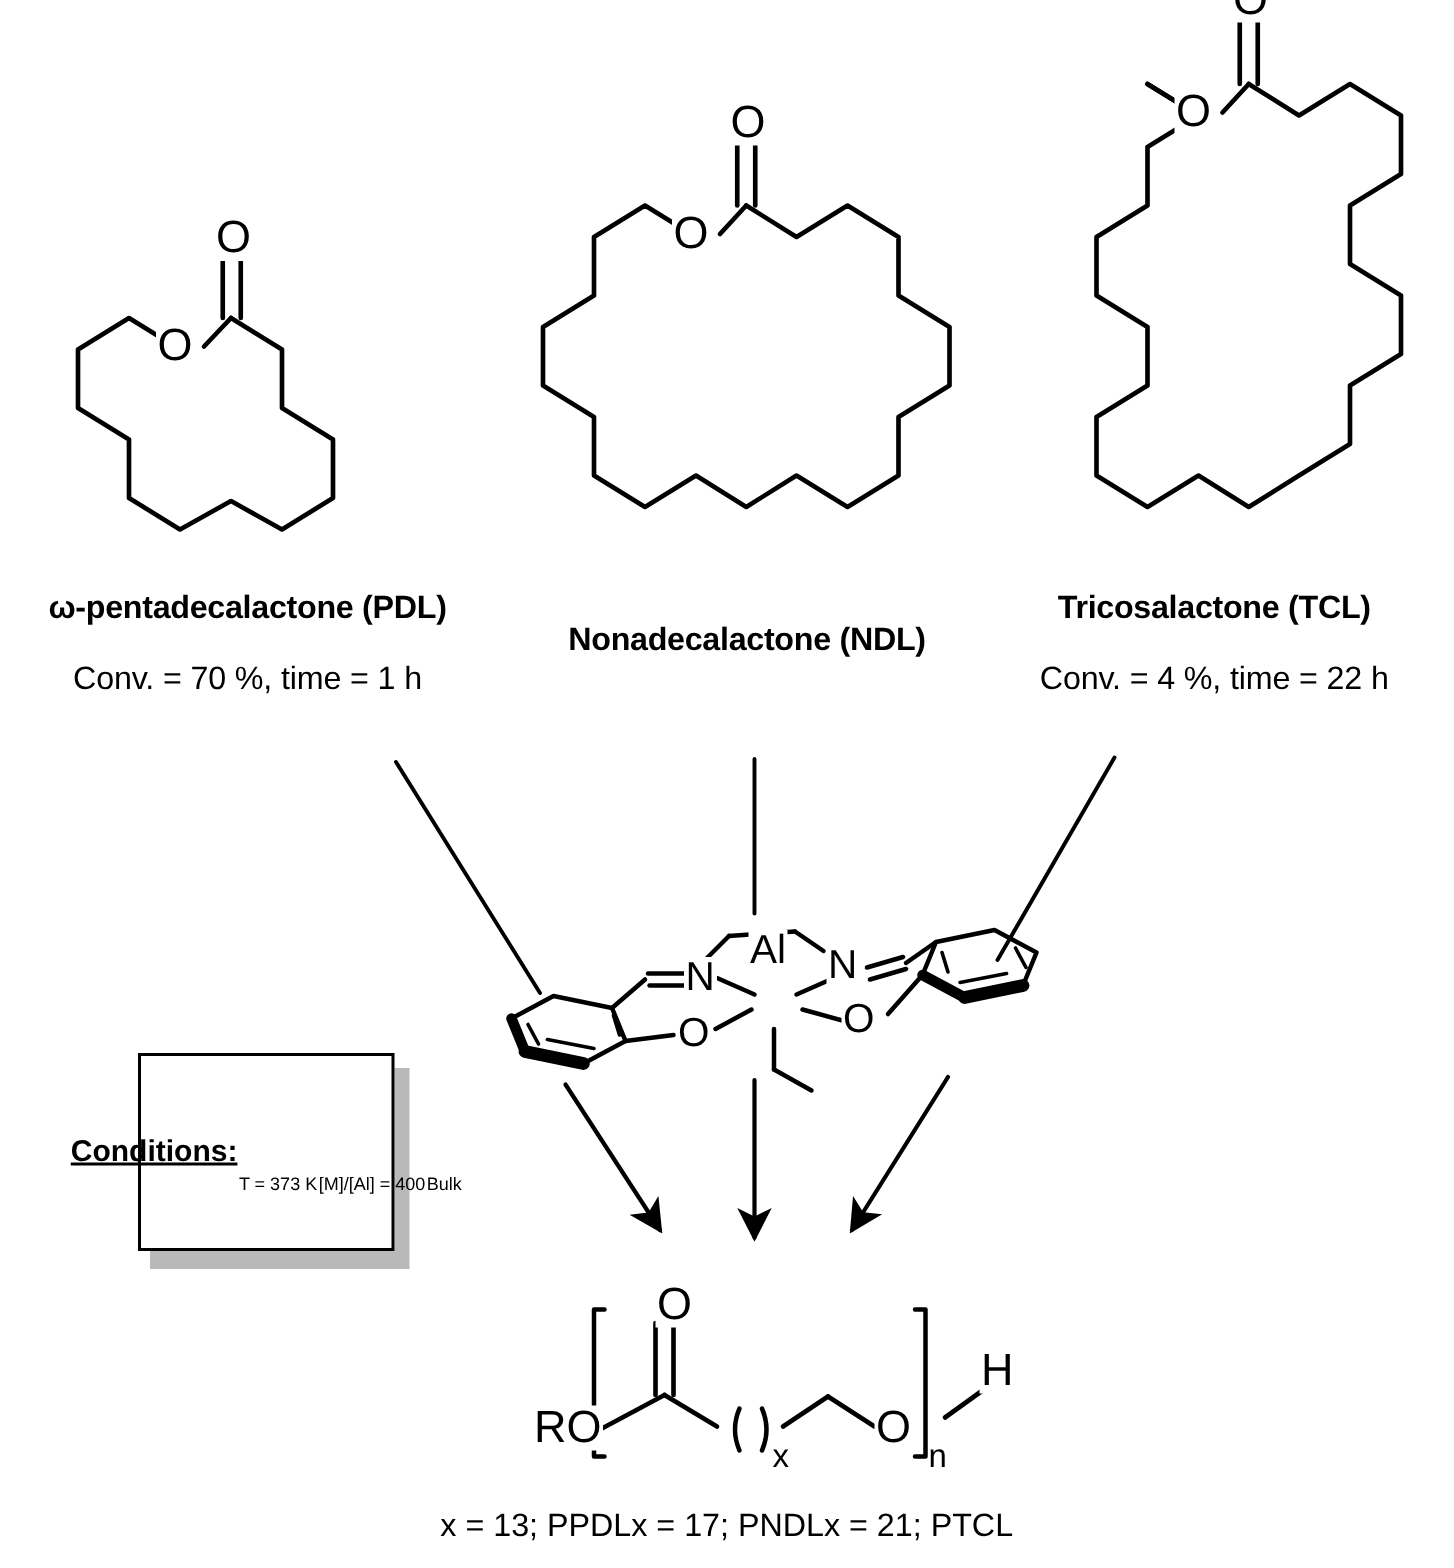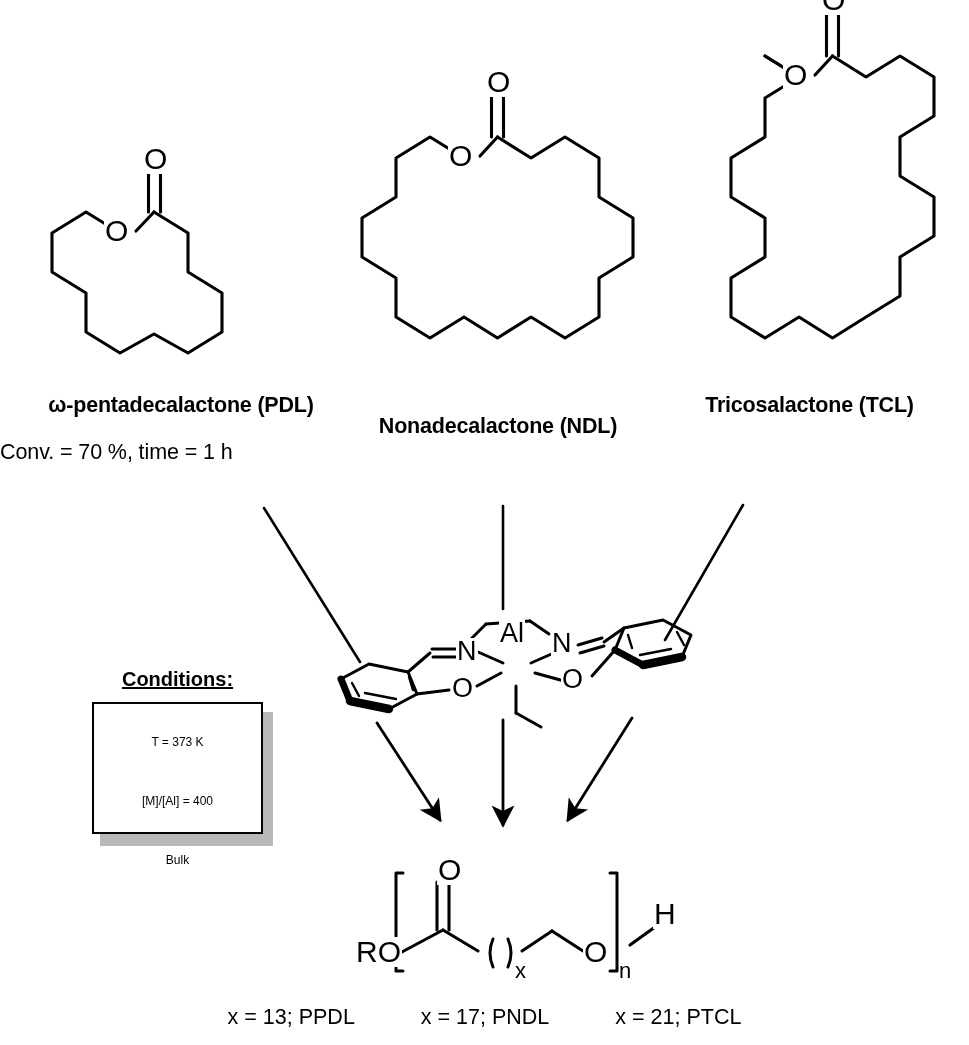--- a/index.html
+++ b/index.html
@@ -31,20 +31,21 @@
   .cmpd-name {
     position: absolute;
     text-align: center;
     font-weight: bold;
     font-size: 21.5px;
     letter-spacing: -0.2px;
     white-space: nowrap;
   }
   .cmpd-conv {
     position: absolute;
+    text-align: center;
     font-size: 21.5px;
     letter-spacing: -0.1px;
     white-space: nowrap;
   }
 
   
   #conditions-shadow {
     position: absolute;
     left: 100px;
     top: 712px;
@@ -55,21 +56,21 @@
   #conditions-box {
     position: absolute;
     left: 92px;
     top: 702px;
     width: 171px;
     height: 132px;
     background: #ffffff;
     border: 2.5px solid #000000;
     box-sizing: border-box;
     display: flex;
-    flex-direction: column;
+    flex-direction: row;
     align-items: center;
     justify-content: center;
     gap: 1px;
   }
   .cond-title {
     font-weight: bold;
     font-size: 20px;
     text-decoration: underline;
     line-height: 1.15;
   }
@@ -81,21 +82,20 @@
   }
 
   
   #poly-caption {
     position: absolute;
     left: 0;
     top: 1005px;
     width: 969px;
     display: flex;
     justify-content: center;
-    gap: 66px;
     font-size: 21.5px;
     white-space: nowrap;
   }
 
   
   .atom {
     position: absolute;
     font-family: "Liberation Sans", sans-serif;
     font-size: 26px;
     line-height: 1;
@@ -237,26 +237,27 @@
 
   <span class="atom atom-lg" style="left:143px; top:144px;">O</span>
   <span class="atom atom-lg" style="left:104px; top:216px;">O</span>
 
   <span class="atom atom-lg" style="left:486px; top:67px;">O</span>
   <span class="atom atom-lg" style="left:448px; top:141px;">O</span>
 
   <span class="atom atom-lg" style="left:821px; top:-15px;">O</span>
   <span class="atom atom-lg" style="left:783px; top:60px;">O</span>
 
-  <div class="cmpd-name" style="left:0px; top:393px; width:330px;margin-left:16px;">ω-pentadecalactone (PDL)</div>
+  <div class="cmpd-name" style="left:0px; top:393px; width:330px;">ω-pentadecalactone (PDL)</div>
   <div class="cmpd-conv" style="left:0px; top:440px; width:330px;">Conv. = 70 %, time = 1 h</div>
 
   <div class="cmpd-name" style="left:333px; top:414px; width:330px;">Nonadecalactone (NDL)</div>
 
   <div class="cmpd-name" style="left:650px; top:393px; width:319px;">Tricosalactone (TCL)</div>
+  <div class="cmpd-conv" style="left:650px; top:440px; width:319px;">Conv. = 4 %, time = 22 h</div>
 
   <span class="atom atom-cat" style="left:456px; top:638px;">N</span>
   <span class="atom atom-cat" style="left:551px; top:630px;">N</span>
   <span class="atom atom-cat" style="left:499px; top:620px;">Al</span>
   <span class="atom atom-cat" style="left:451px; top:675px;">O</span>
   <span class="atom atom-cat" style="left:561px; top:666px;">O</span>
 
   <div id="conditions-shadow"></div>
   <div id="conditions-box">
     <div class="cond-title">Conditions:</div>

